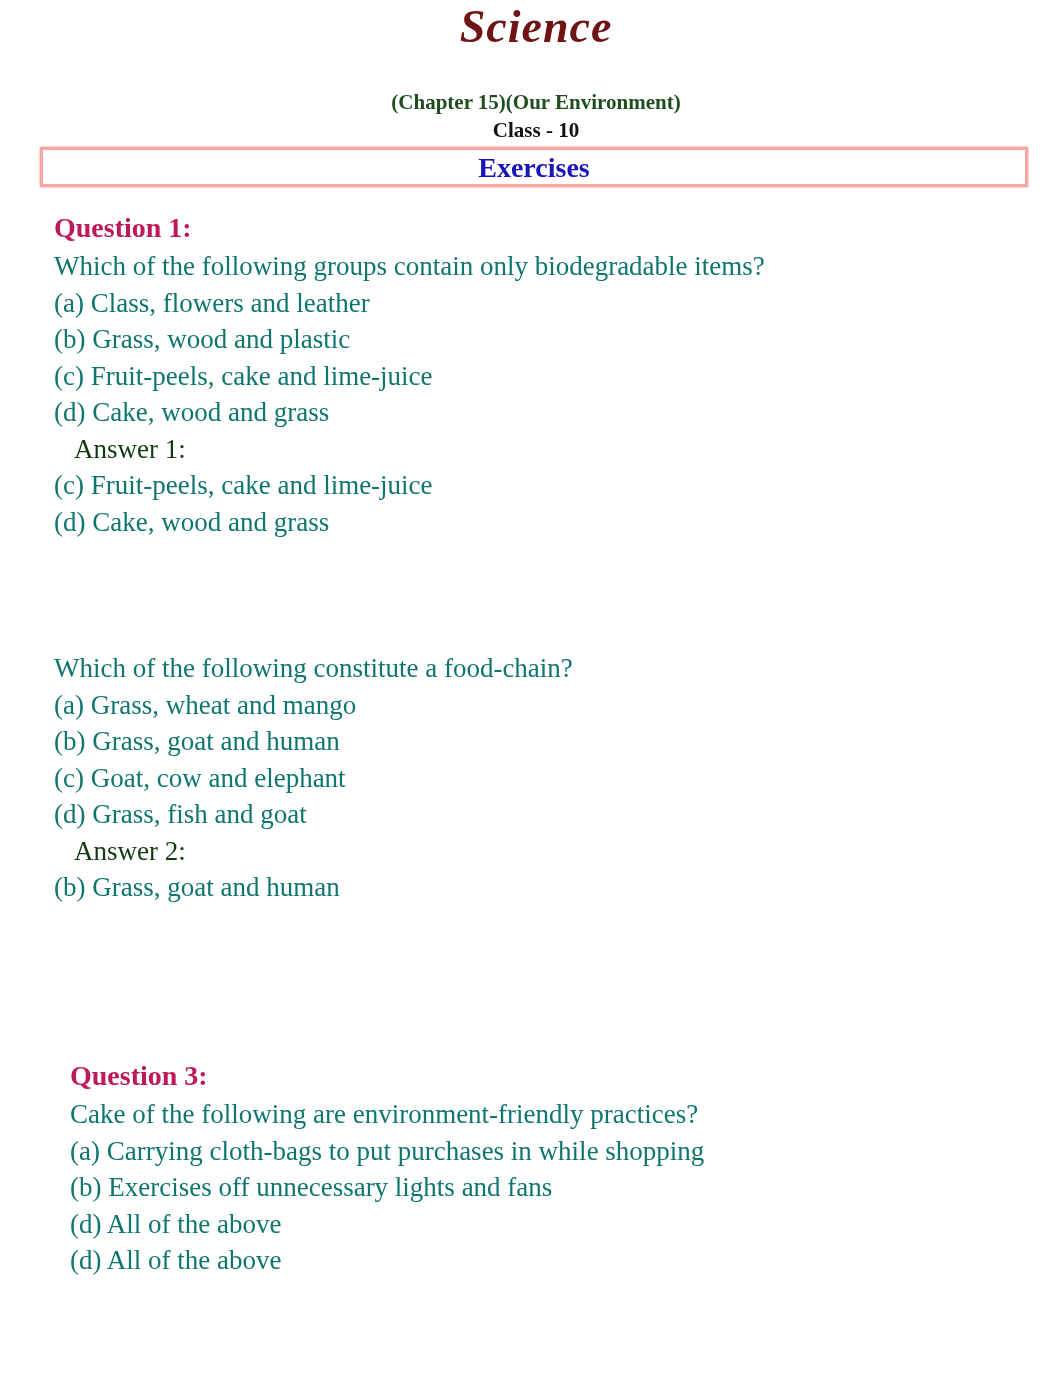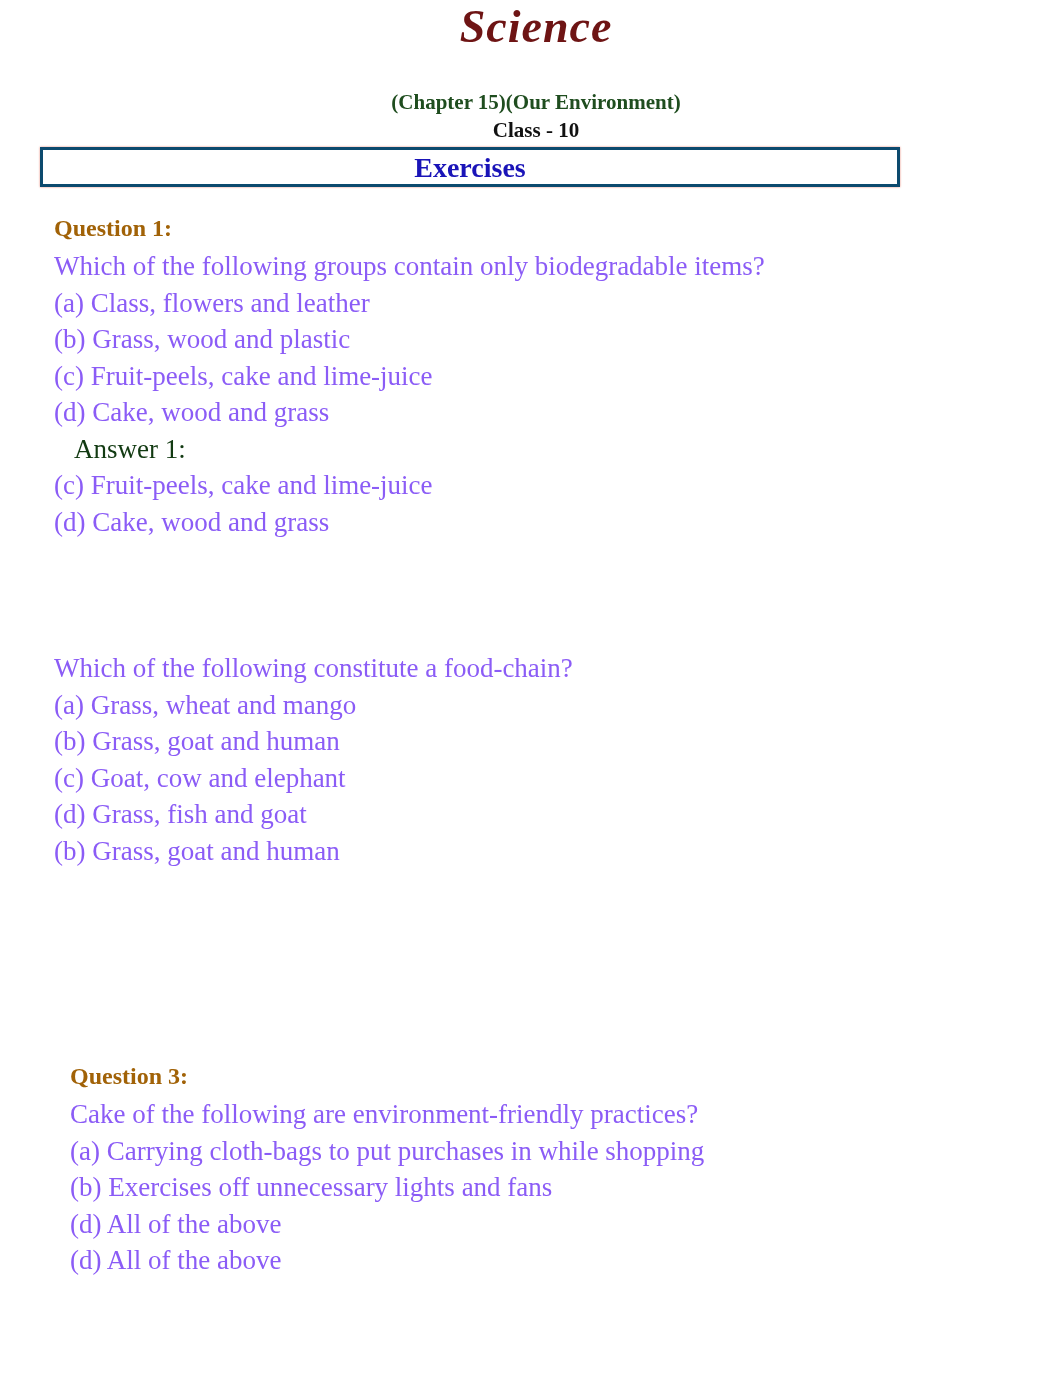--- a/index.html
+++ b/index.html
@@ -47,55 +47,55 @@
       text-align: center;
       font-size: 21px;
       font-weight: bold;
       color: #111111;
       line-height: 26px;
     }
     .exercises-box {
       position: absolute;
       left: 40px;
       top: 147px;
-      width: 860px;
+      width: 988px;
       height: 40px;
-      border: 3px solid #0c4a6e;
+      border: 3px solid #fca5a5;
       box-sizing: border-box;
       box-shadow: 0 0 2px #e88a7a;
     }
     .exercises-label {
       position: absolute;
       left: 0;
       right: 0;
       top: 1px;
       text-align: center;
       font-size: 28px;
       font-weight: bold;
       color: #1a14b8;
       line-height: 34px;
     }
     .qa {
       position: absolute;
       left: 54px;
       width: 990px;
     }
     .q-heading {
-      font-size: 24px;
+      font-size: 28px;
       font-weight: bold;
-      color: #a16207;
+      color: #be185d;
       line-height: 40px;
       height: 40px;
     }
     .line {
       font-size: 27px;
       line-height: 36.6px;
       height: 36.6px;
       white-space: nowrap;
-      color: #8b5cf6;
+      color: #0f766e;
     }
     .a-heading {
       font-size: 27px;
       font-weight: normal;
       color: #123a12;
       line-height: 36px;
       height: 36px;
       padding-left: 20px;
     }
     #qa-1 { top: 208px; }
@@ -124,20 +124,21 @@
   <div class="line">(c) Fruit-peels, cake and lime-juice</div>
   <div class="line">(d) Cake, wood and grass</div>
 </div>
 
 <div class="qa" id="qa-2">
   <div class="line">Which of the following constitute a food-chain?</div>
   <div class="line">(a) Grass, wheat and mango</div>
   <div class="line">(b) Grass, goat and human</div>
   <div class="line">(c) Goat, cow and elephant</div>
   <div class="line">(d) Grass, fish and goat</div>
+  <div class="a-heading">Answer 2:</div>
   <div class="line">(b) Grass, goat and human</div>
 </div>
 
 <div class="qa" id="qa-3">
   <div class="q-heading">Question 3:</div>
   <div class="line">Cake of the following are environment-friendly practices?</div>
   <div class="line">(a) Carrying cloth-bags to put purchases in while shopping</div>
   <div class="line">(b) Exercises off unnecessary lights and fans</div>
   <div class="line">(d) All of the above</div>
   <div class="line">(d) All of the above</div>

